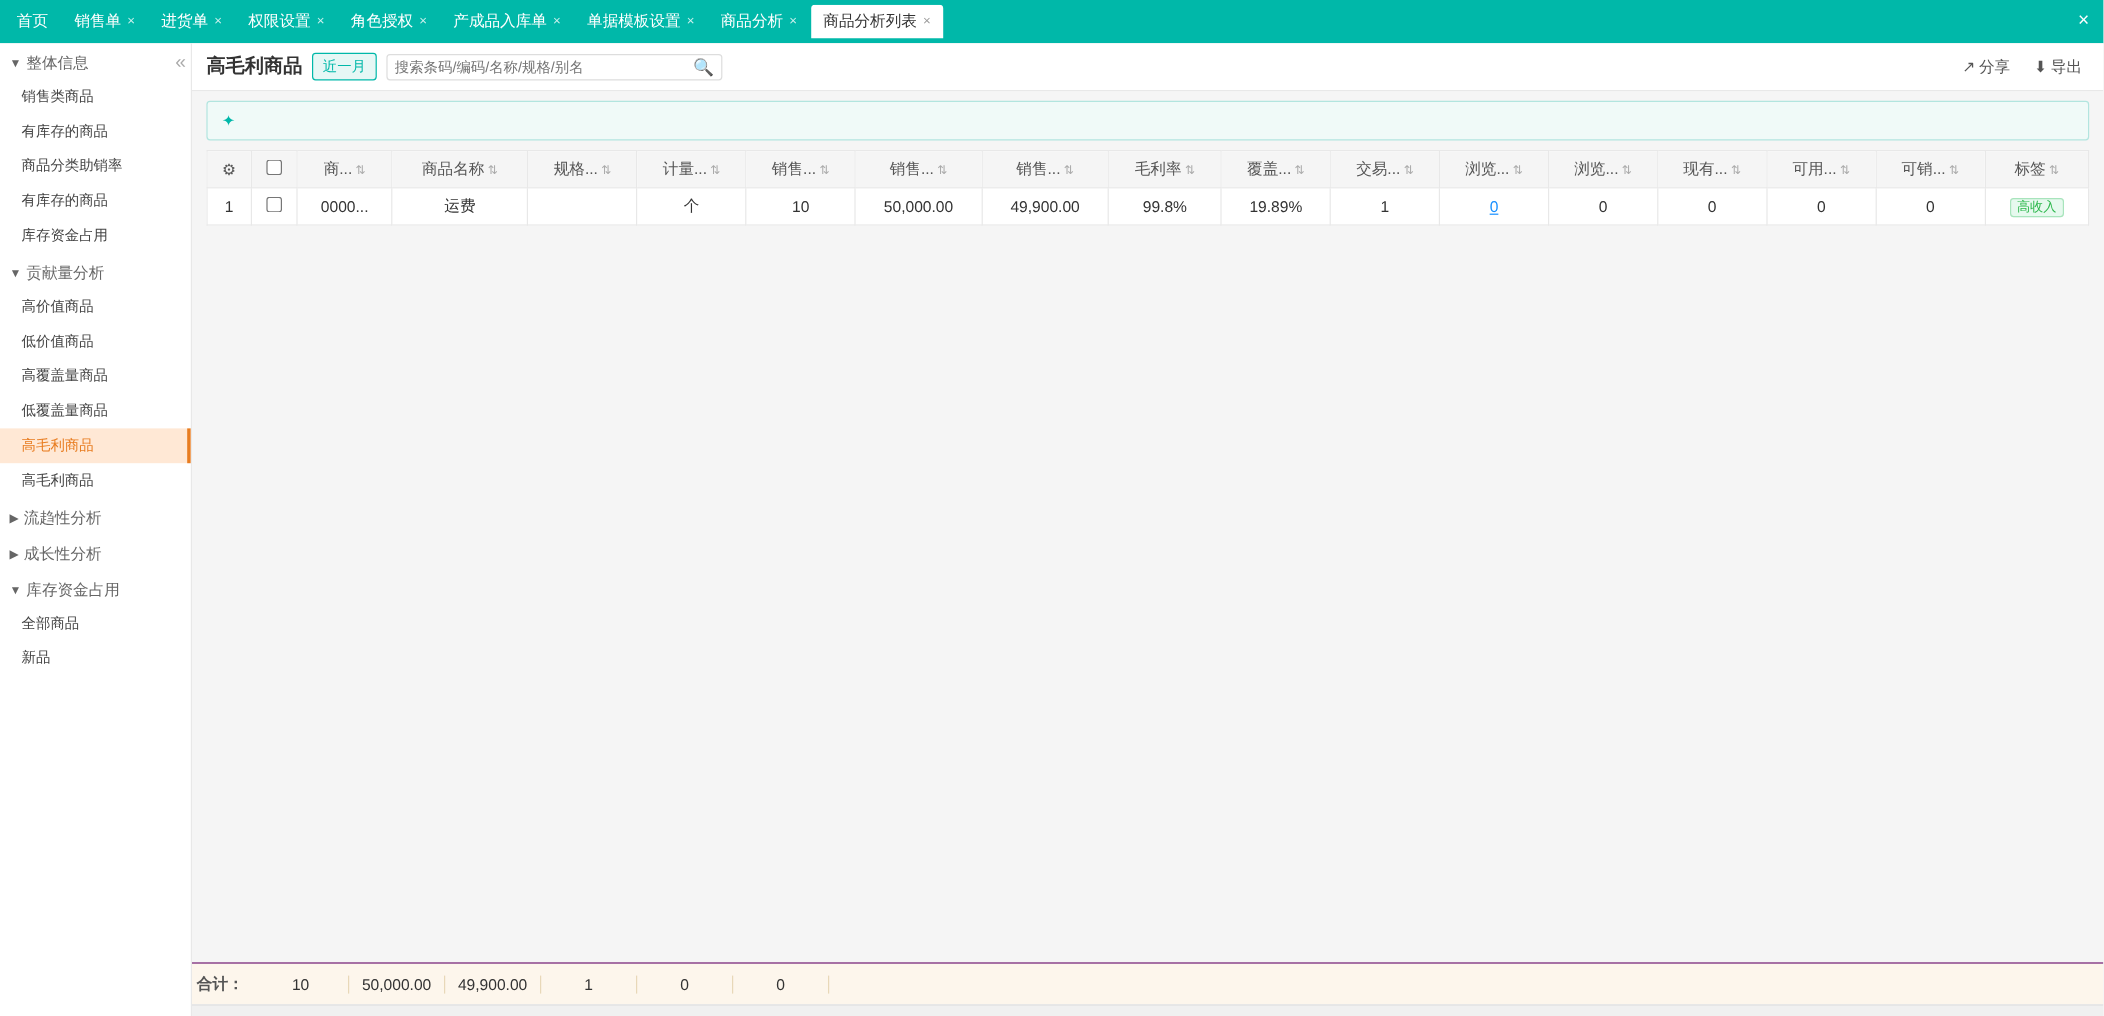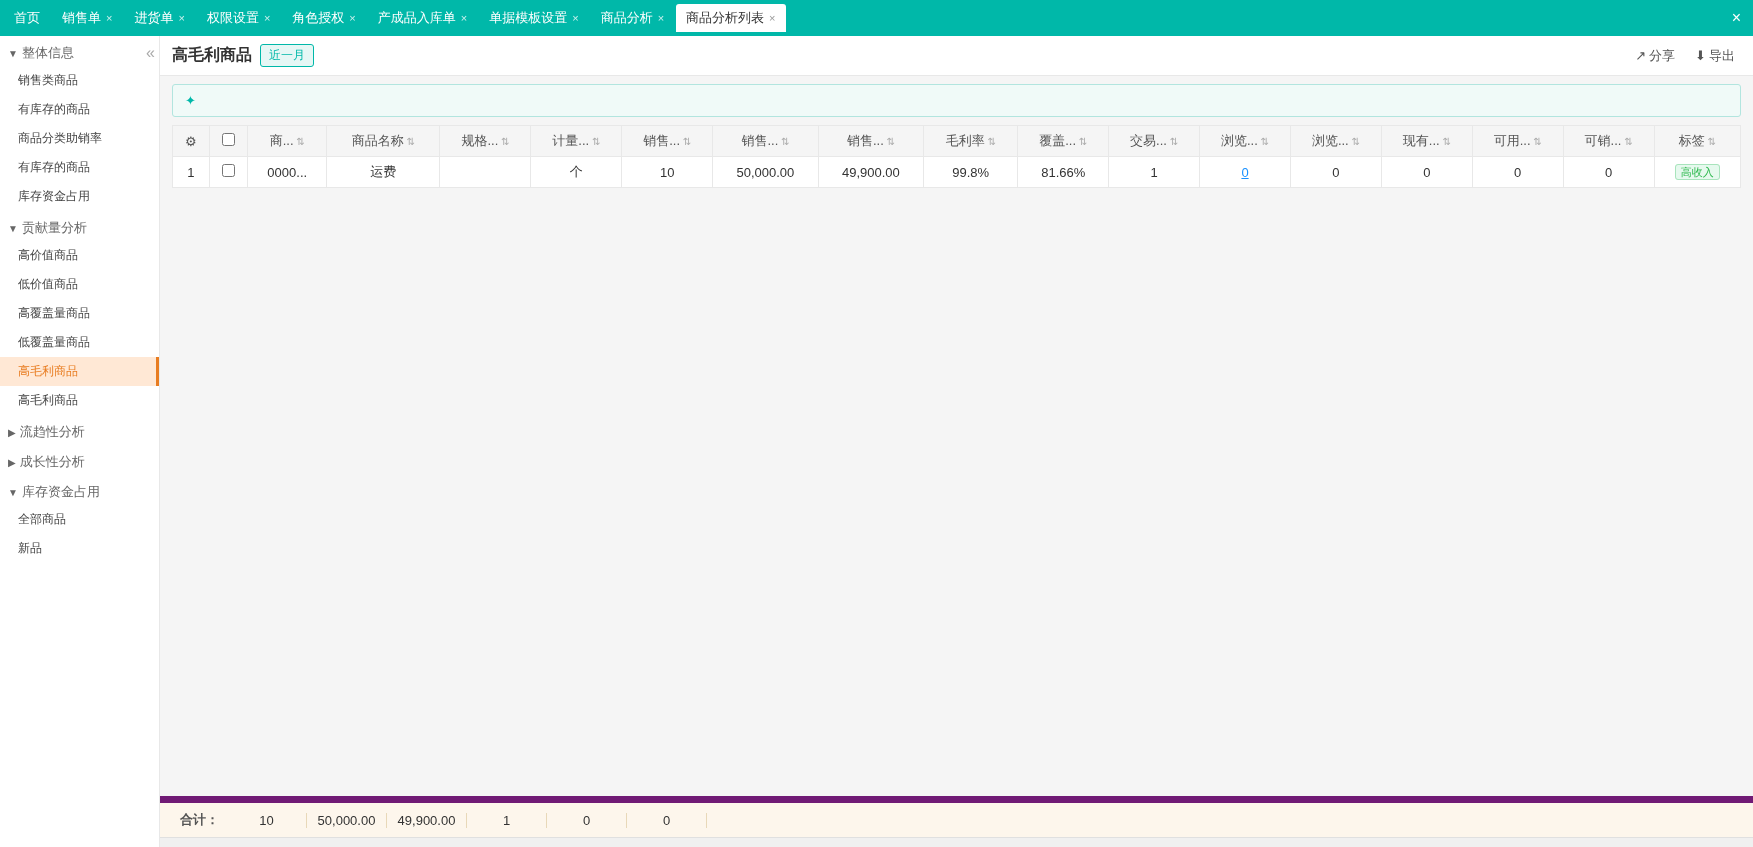--- a/index.html
+++ b/index.html
@@ -201,22 +201,22 @@
       border: 1px solid #a8e4bc;
       padding: 1px 5px;
       border-radius: 3px;
       font-size: 11px;
     }
     .link-blue { color: #1890ff; text-decoration: underline; cursor: pointer; }
 
     
     .footer-total {
       background: #fdf6ec;
-      border-top: 7px solid #701a75;
-      padding: 8px 20px;
+      border-top: 1px solid #701a75;
+      padding: 8px 4px;
       display: flex;
       align-items: center;
       font-size: 12px;
       color: #333;
       gap: 8px;
     }
     .footer-total .label { font-weight: bold; color: #555; }
     .footer-cells {
       display: flex;
       gap: 0;
@@ -323,20 +323,24 @@
         <div class="sidebar-item">全部商品</div>
         <div class="sidebar-item">新品</div>
       </div>
   </div>
 
   <div class="content-area">
 
     <div class="content-header">
       <span class="content-title">高毛利商品</span>
       <button class="btn-recent-month">近一月</button>
+      <div class="search-box">
+        <input type="text" placeholder="搜索条码/编码/名称/规格/别名" style="">
+        <span class="search-icon">🔍</span>
+      </div>
       <div class="header-actions">
         <div class="header-btn">
           <span>↗</span>
           <span>分享</span>
         </div>
         <div class="header-btn">
           <span>⬇</span>
           <span>导出</span>
         </div>
       </div>
@@ -375,21 +379,21 @@
               <td>1</td>
               <td><input type="checkbox" style=""></td>
               <td>0000...</td>
               <td>运费</td>
               <td></td>
               <td>个</td>
               <td>10</td>
               <td>50,000.00</td>
               <td>49,900.00</td>
               <td>99.8%</td>
-              <td>81.66%</td>
+              <td>19.89%</td>
               <td>1</td>
               <td><span class="link-blue">0</span></td>
               <td>0</td>
               <td>0</td>
               <td>0</td>
               <td>0</td>
               <td><span class="tag-high-income">高收入</span></td>
             </tr>
           </tbody>
       </table>

